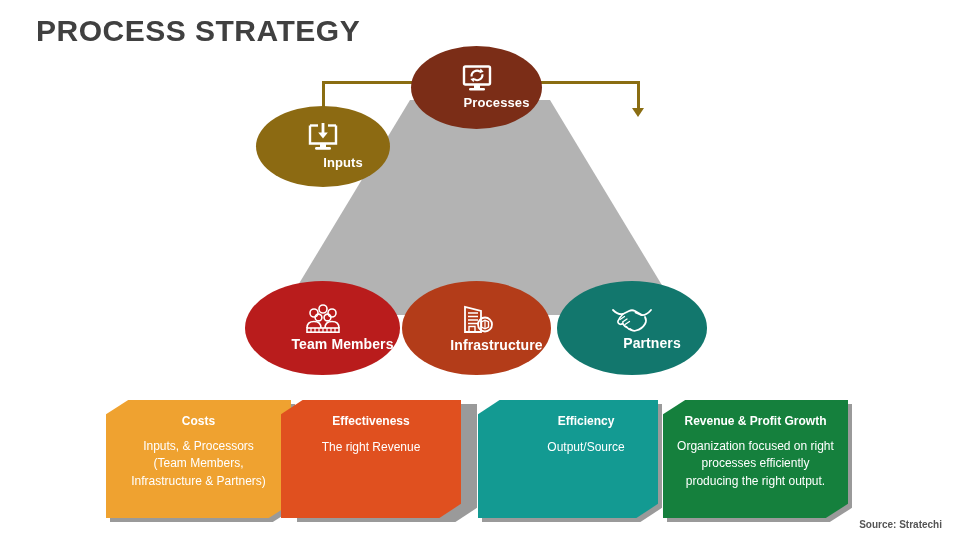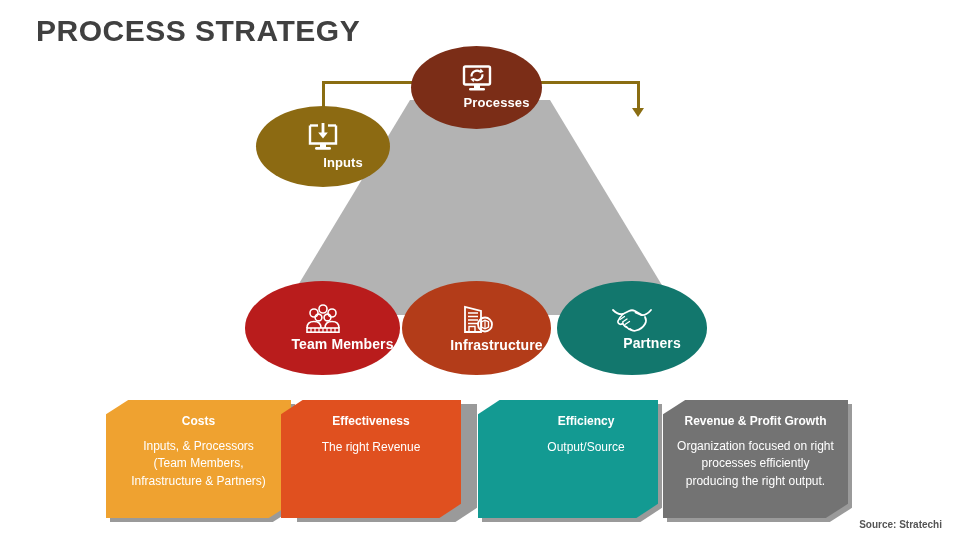--- a/index.html
+++ b/index.html
@@ -167,21 +167,21 @@
     line-height: 1.45;
     white-space: pre-line;
   }
 
   #banner-costs     { left: 106px; width: 185px; background: #efa230; z-index: 2; }
   #banner-costs-sh  { left: 110px; width: 185px; }
   #banner-effectiveness    { left: 281px; width: 180px; background: #e0501f; z-index: 2; }
   #banner-effectiveness-sh { left: 297px; width: 180px; }
   #banner-efficiency    { left: 478px; width: 180px; background: #139a92; z-index: 2; padding-left: 46px; }
   #banner-efficiency-sh { left: 482px; width: 180px; }
-  #banner-revenue     { left: 663px; width: 185px; background: #737373; z-index: 2; }
+  #banner-revenue     { left: 663px; width: 185px; background: #15803d; z-index: 2; }
   #banner-revenue-sh  { left: 667px; width: 185px; }
 
   #banner-costs .banner-title,
   #banner-revenue .banner-title { margin-bottom: 9px; }
 
   
   #source-note {
     position: absolute;
     right: 18px;
     bottom: 10px;

